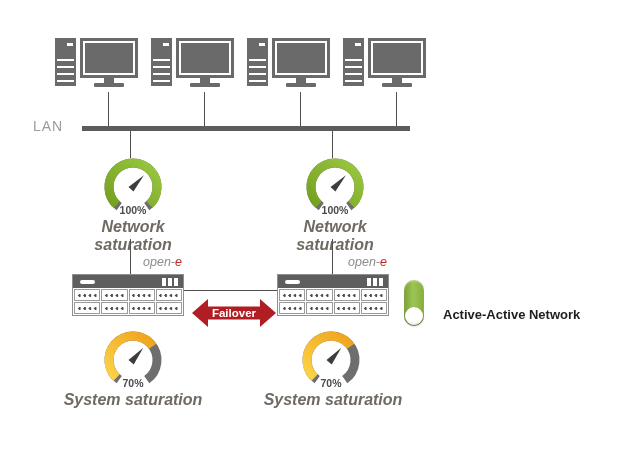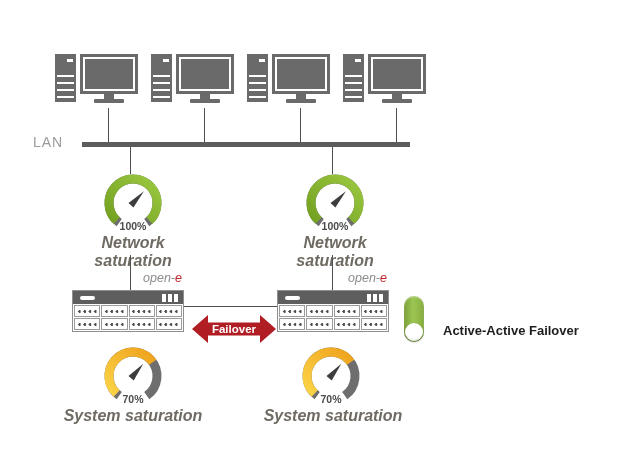--- a/index.html
+++ b/index.html
@@ -1,17 +1,17 @@
 <!DOCTYPE html>
 <html><head>
 <meta charset="utf-8">
 <style>
   html,body{margin:0;padding:0;background:#fff;}
   .canvas{position:relative;width:632px;height:416px;background:#fff;overflow:hidden;
-          font-family:"Liberation Sans",sans-serif;margin-top:16px;}
+          font-family:"Liberation Sans",sans-serif;}
   
   .vline{position:absolute;width:1px;background:#4f4f4f;}
   .hline{position:absolute;height:1px;background:#4f4f4f;}
   .lanbar{position:absolute;left:82px;top:126px;width:328px;height:5px;background:#5c5c5c;}
   .lanlabel{position:absolute;left:33px;top:118px;font-size:14px;color:#9b9b9b;letter-spacing:1px;}
   
   .ws{position:absolute;top:36px;display:flex;gap:4px;}
   .tower{position:relative;width:21px;height:48px;background:#6a6a6a;margin-top:2px;}
   .t-led{position:absolute;top:5px;right:3px;width:6px;height:3px;background:#fff;}
   .t-stripes{position:absolute;left:2px;right:2px;top:21px;height:23px;
@@ -236,15 +236,15 @@
     <path class="fill-yellow" d="M 18.63 47.55 A 24 24 0 1 1 54.66 16.23"></path>
     <polygon class="needle" points="45.3,17.7 35.7,34.5 30.5,30.1" fill="#3D3D3D"></polygon>
     <text x="35" y="57">70%</text>
   </svg>
   <div class="glabel" style="left:63px;top:391px;width:140px">System saturation</div>
   <div class="glabel" style="left:263px;top:391px;width:140px">System saturation</div>
 
   <div class="toggle">
     <div class="knob"></div>
   </div>
-  <div class="leg active">Active-Active Failover</div>
+  <div class="leg active">Active-Active Network</div>
 
 </div>
 
 </body></html>

